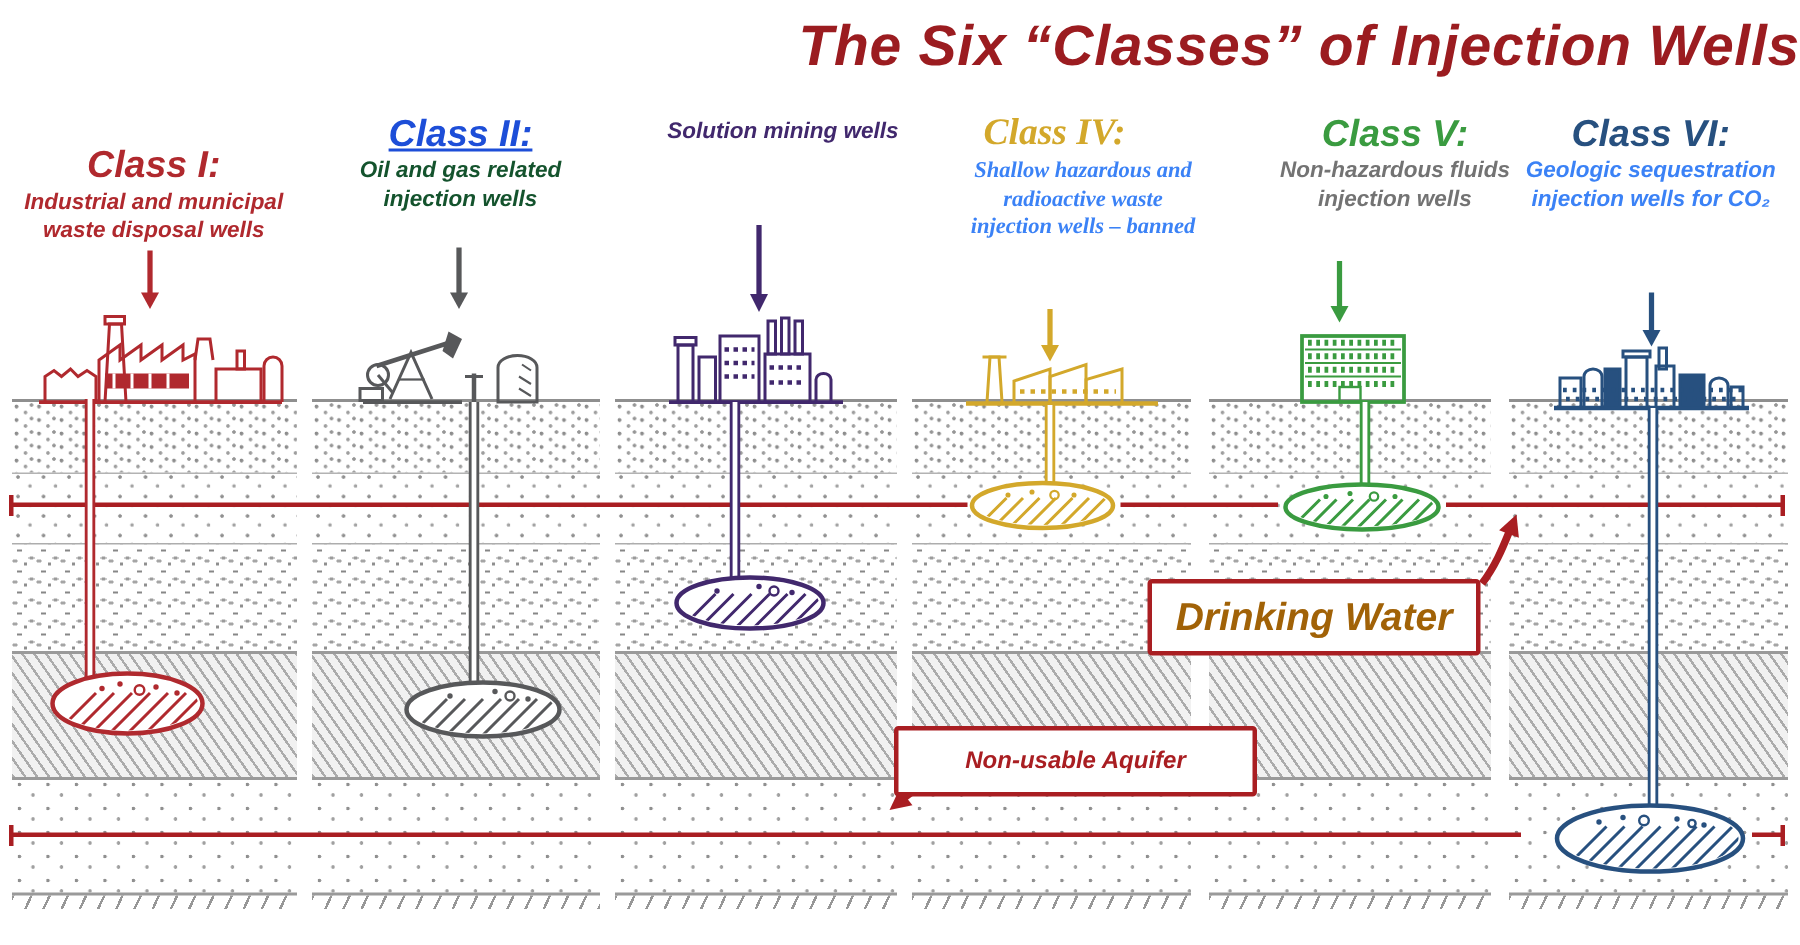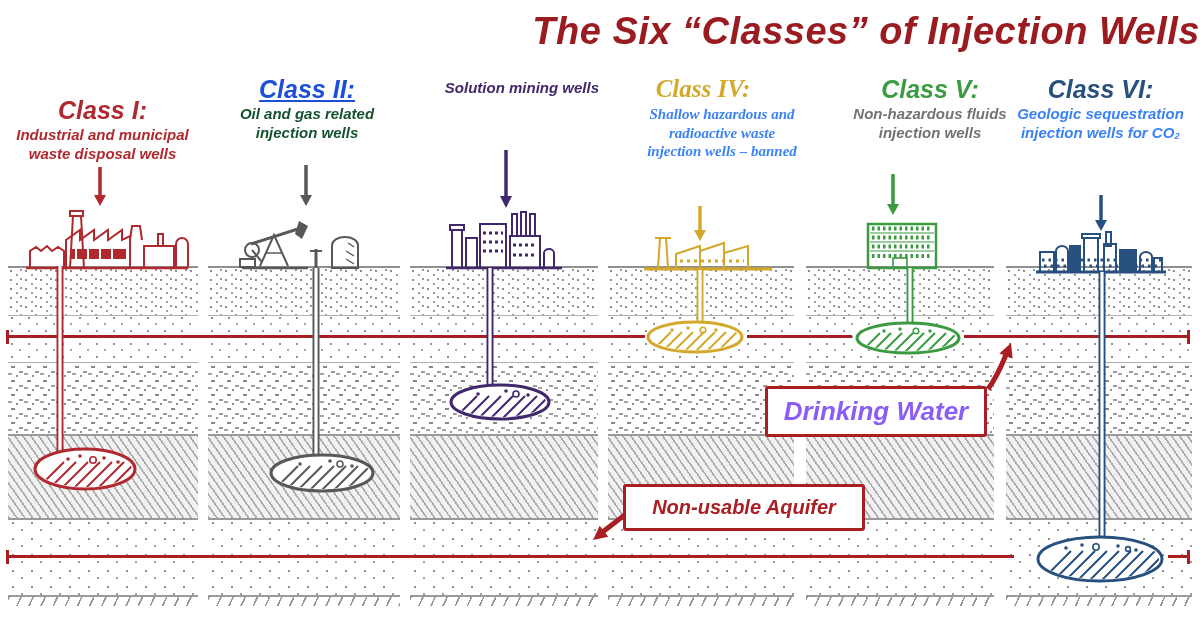--- a/index.html
+++ b/index.html
@@ -46,21 +46,21 @@
   
   .redline{position:absolute;height:3px;z-index:2;}
   .redcap{position:absolute;width:3px;height:14px;z-index:2;}
   
   #overlay{position:absolute;left:0;top:0;z-index:3;pointer-events:none;}
   
   .anno-box{position:absolute;background:#fff;border:3px solid;border-radius:3px;z-index:4;
             display:flex;align-items:center;justify-content:center;
             font-weight:700;font-style:italic;}
   #dw-box{left:765px;top:386px;width:216px;height:45px;font-size:26px;}
-  #nua-box{left:623px;top:484px;width:236px;height:41px;font-size:20px;}
+  #nua-box{left:596px;top:484px;width:236px;height:41px;font-size:16px;}
 </style>
 </head>
 <body>
 
 <div id="stage">
 
   <div id="title" style="color: rgb(155, 28, 32);">The Six “Classes” of Injection Wells</div>
 
   <div class="col-header" style="left:5px;width:195px;">
     <div class="class-title" style="color: rgb(176, 41, 46); margin-top: 21px;">Class I:</div>
@@ -372,20 +372,20 @@
         <path d="M988,389 C 998,376 1003,362 1008,350" stroke-width="5"></path>
         <path d="M1011,343 L1012.6,358.5 L999.4,353.5 Z" fill="currentColor" stroke="none"></path>
       </g>
       <g>
         <path d="M635,507 L600,534" stroke-width="5"></path>
         <path d="M593,540 L599.7,525.8 L608.3,536.8 Z" fill="currentColor" stroke="none"></path>
       </g>
     </g>
   </svg>
 
-  <div class="anno-box" id="dw-box" style="border-color: rgb(169, 30, 34); color: #8b5cf6;">
+  <div class="anno-box" id="dw-box" style="border-color: rgb(169, 30, 34); color: #a16207;">
     <span>Drinking Water</span>
   </div>
   <div class="anno-box" id="nua-box" style="border-color: rgb(169, 30, 34); color: rgb(169, 30, 34);">
     <span>Non-usable Aquifer</span>
   </div>
 
 </div>
 
 </body></html>

